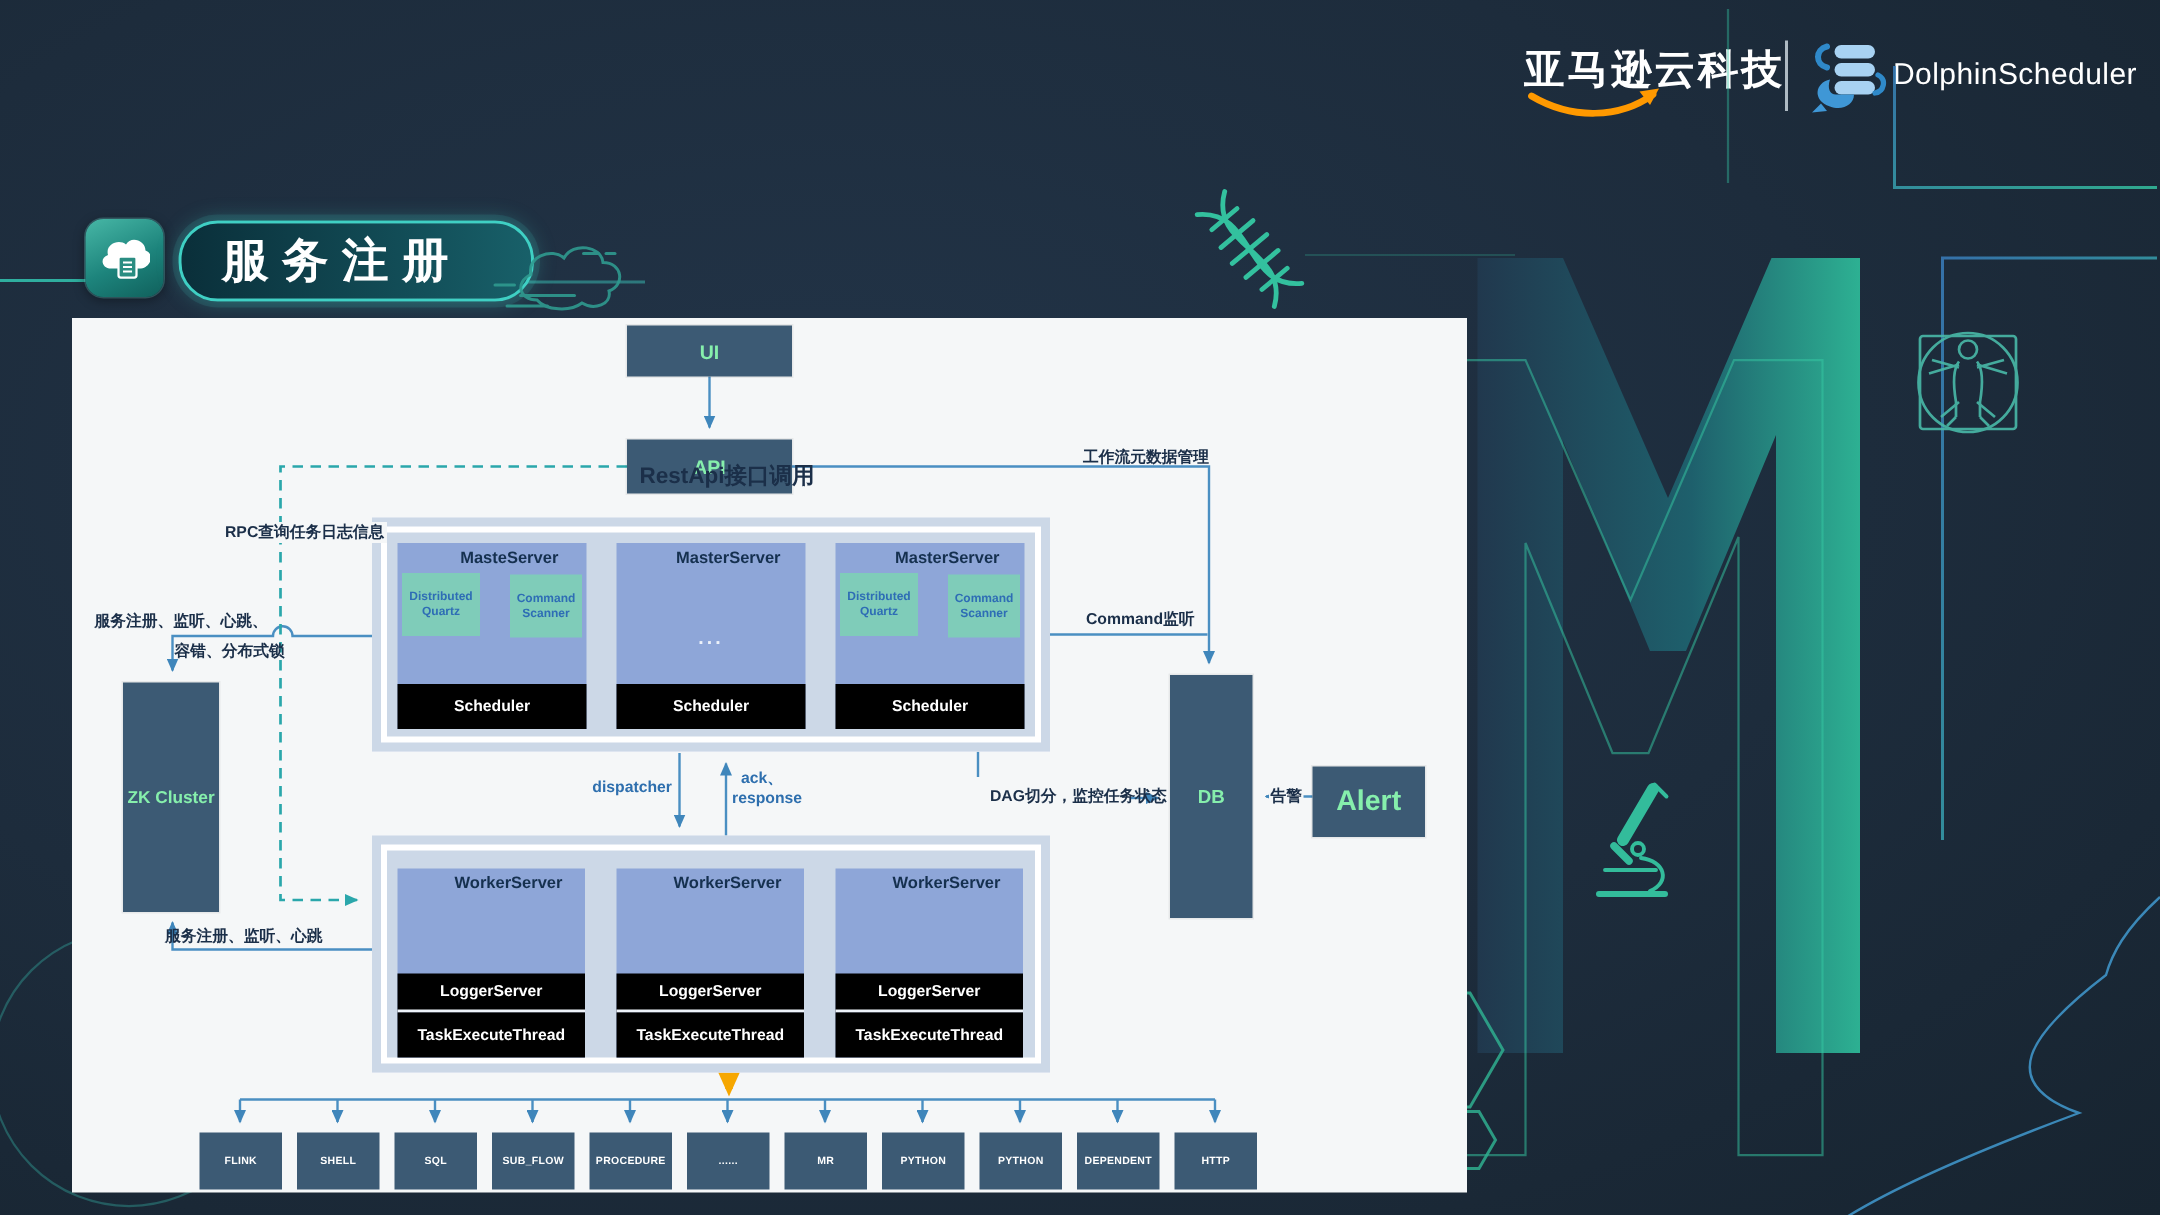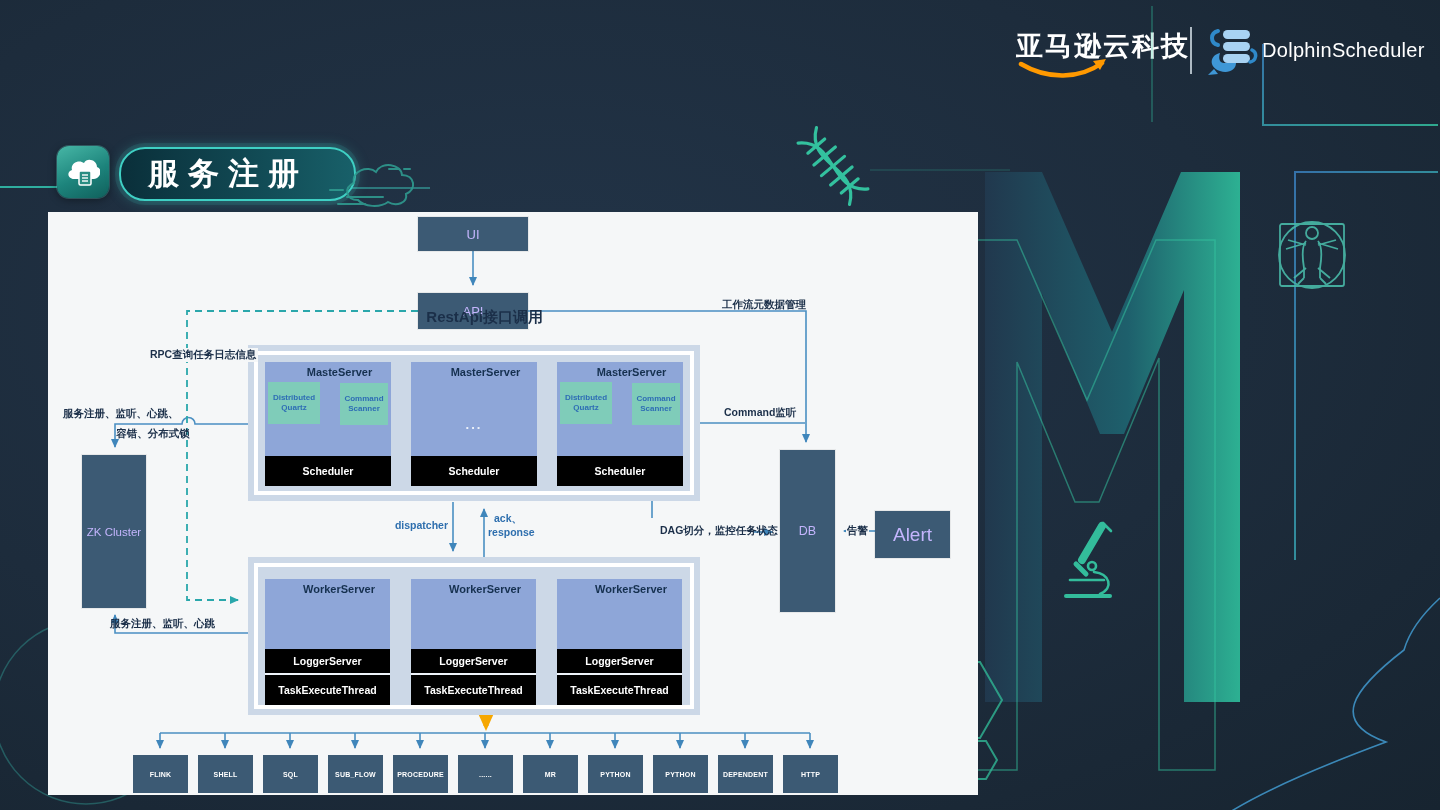--- a/index.html
+++ b/index.html
@@ -23,22 +23,22 @@
     border:2px solid #3fd0c4;
     background:linear-gradient(90deg,#0a2f3a 0%,#13505a 70%,#186069 100%);
     box-shadow:0 0 0 4px rgba(63,208,196,.12), 0 0 14px rgba(63,208,196,.35);
     display:flex;align-items:center;}
   .title-badge span{color:#fff;font-size:31px;font-weight:bold;letter-spacing:9px;padding-left:27px;white-space:nowrap;}
   .title-line-left{left:0;top:186px;width:57px;height:2px;background:#2fae9f;}
   .title-line-right{left:352px;top:187px;width:78px;height:1.5px;background:rgba(63,208,196,.45);}
   
   .panel{left:48px;top:212px;width:930px;height:583px;background:#f5f7f8;z-index:3;}
   .panel *{box-sizing:border-box;}
-  .nbox{position:absolute;background:#3c5a74;color:#c4b5fd;display:flex;align-items:center;justify-content:center;
-        font-weight:normal;box-shadow:0 0 0 1px rgba(0,0,0,.06);}
+  .nbox{position:absolute;background:#3c5a74;color:#86efac;display:flex;align-items:center;justify-content:center;
+        font-weight:bold;box-shadow:0 0 0 1px rgba(0,0,0,.06);}
   .group{position:absolute;background:#ccd8e7;box-shadow:inset 0 0 0 6px #ccd8e7, inset 0 0 0 10px #ffffff;}
   .server{position:absolute;background:#8ea6d8;}
   .server .stitle{position:absolute;top:4px;left:0;right:0;text-align:center;
         color:#15304f;font-size:11px;font-weight:bold;margin-left:23px;}
   .band{position:absolute;left:0;right:0;background:#000000;color:#fff;font-size:10.5px;font-weight:600;
         display:flex;align-items:center;justify-content:center;}
   .tealbox{position:absolute;background:#7fccb9;color:#2e6db5;font-size:8px;font-weight:bold;line-height:1.2;
         display:flex;align-items:center;justify-content:center;text-align:center;padding:1px;}
   .dots{position:absolute;left:0;right:0;top:44%;text-align:center;color:#edf2fa;font-size:13px;font-weight:bold;letter-spacing:2px;}
   .lbl{position:absolute;color:#1b2f49;font-size:10.5px;font-weight:600;white-space:nowrap;}

